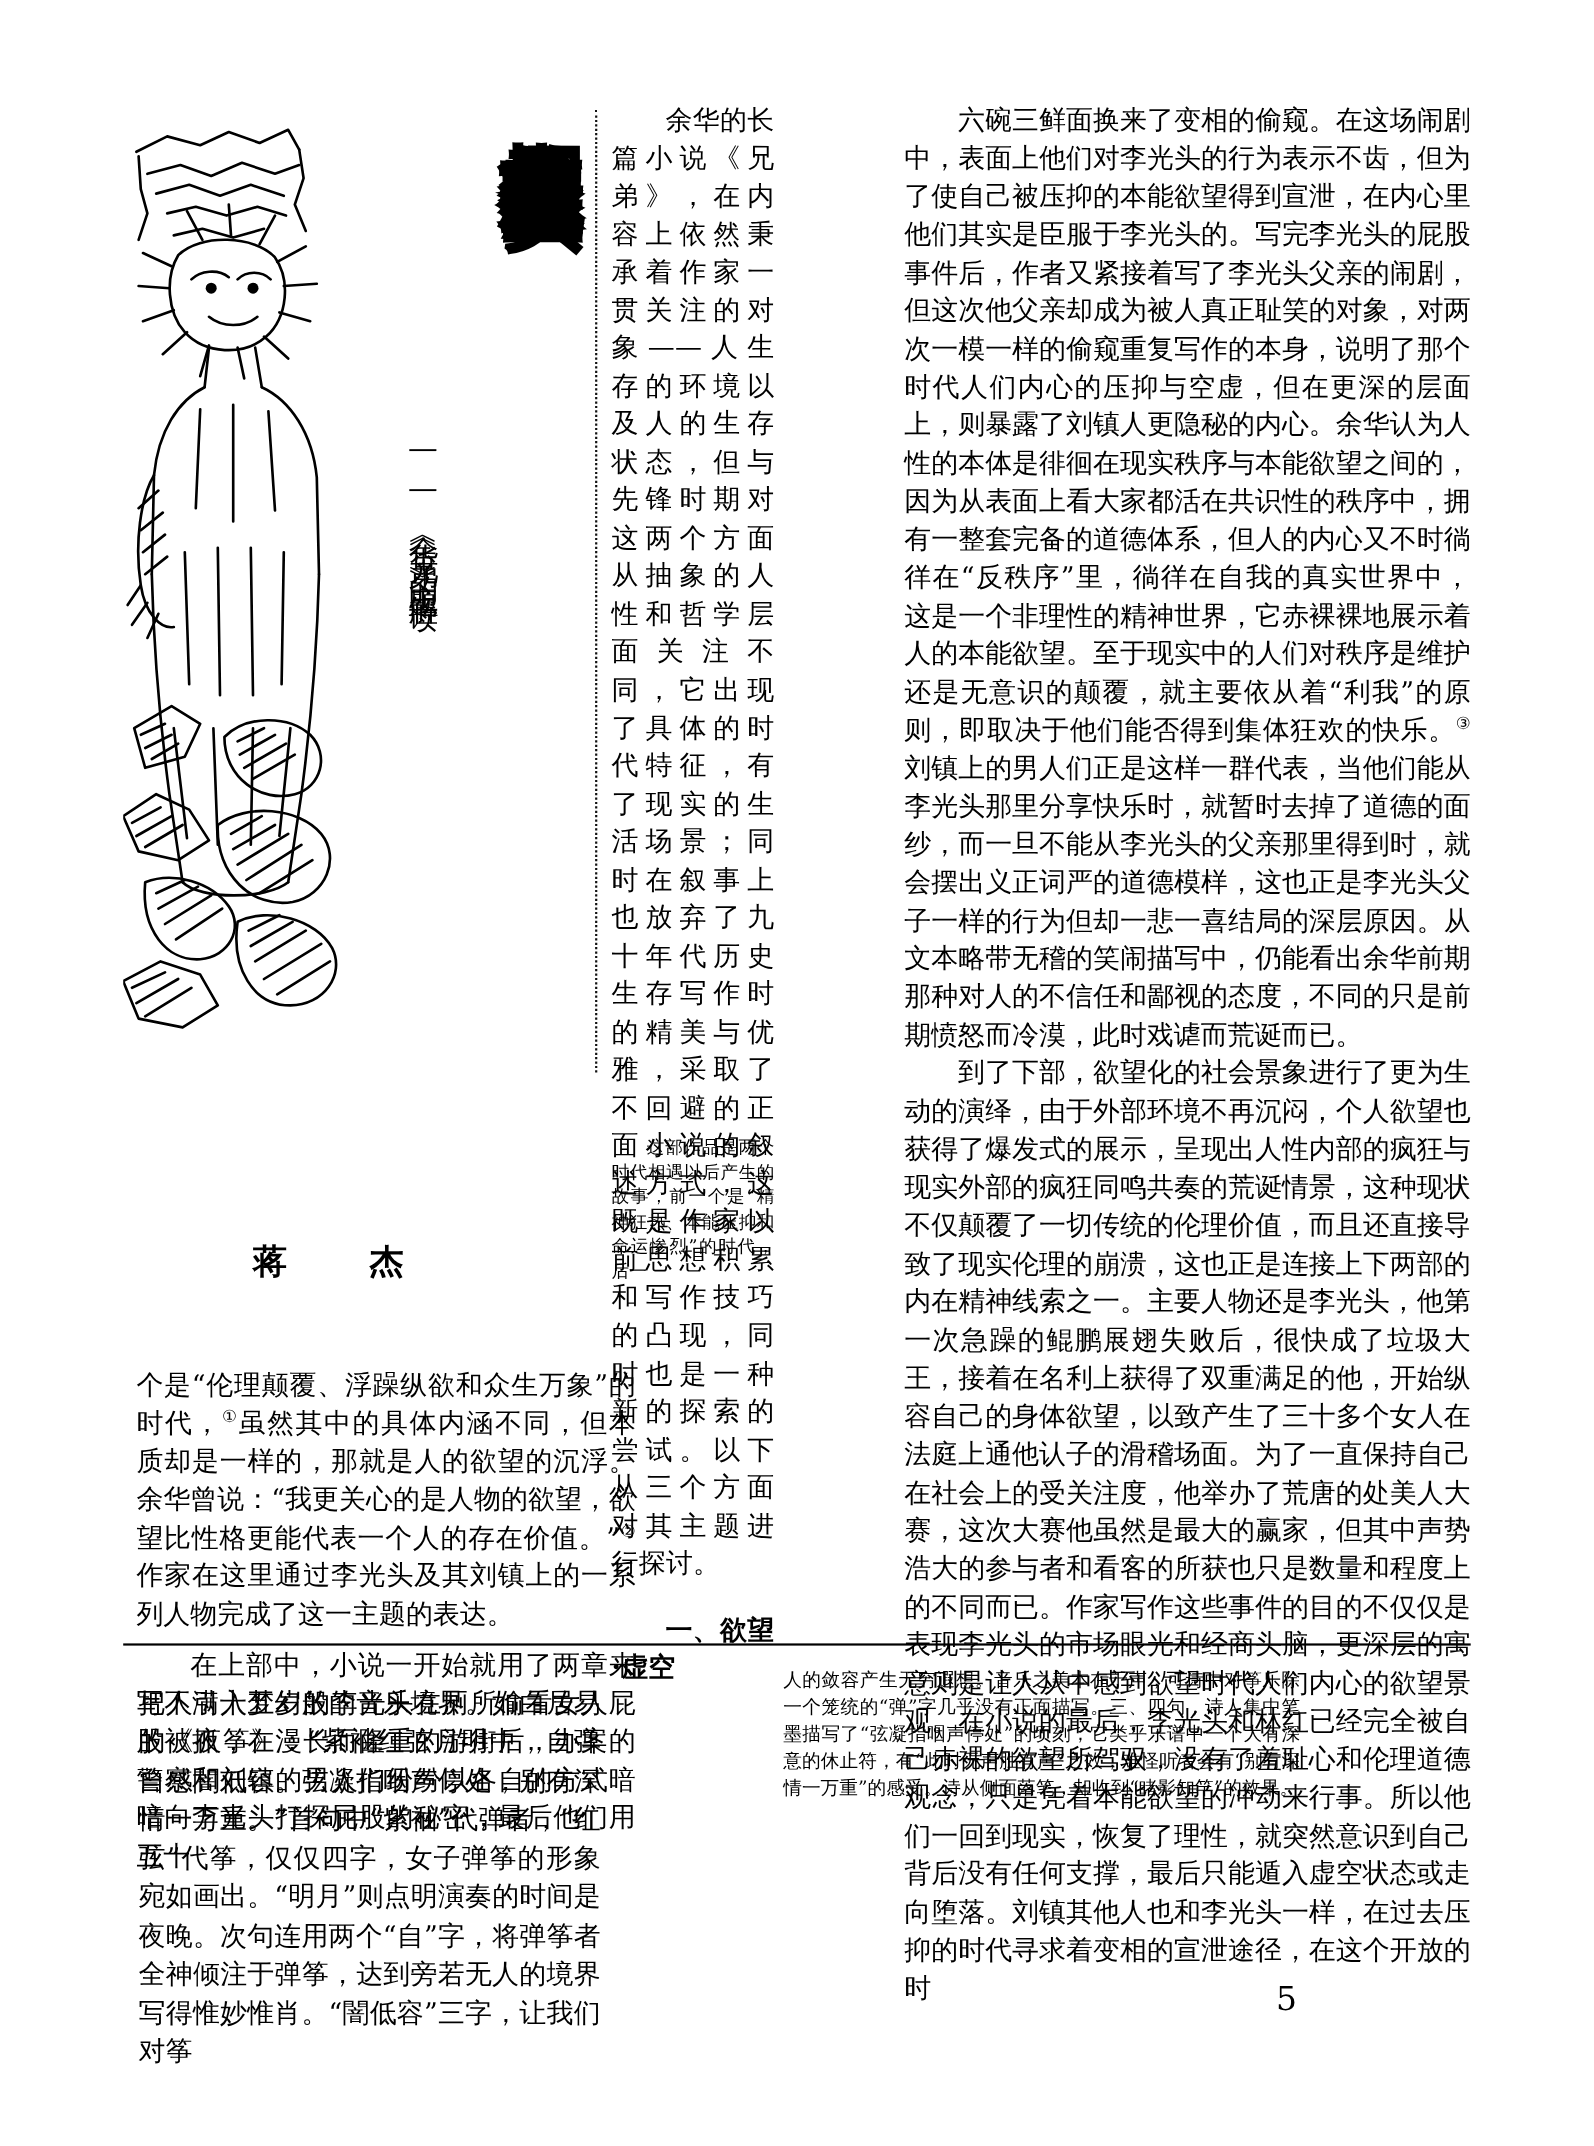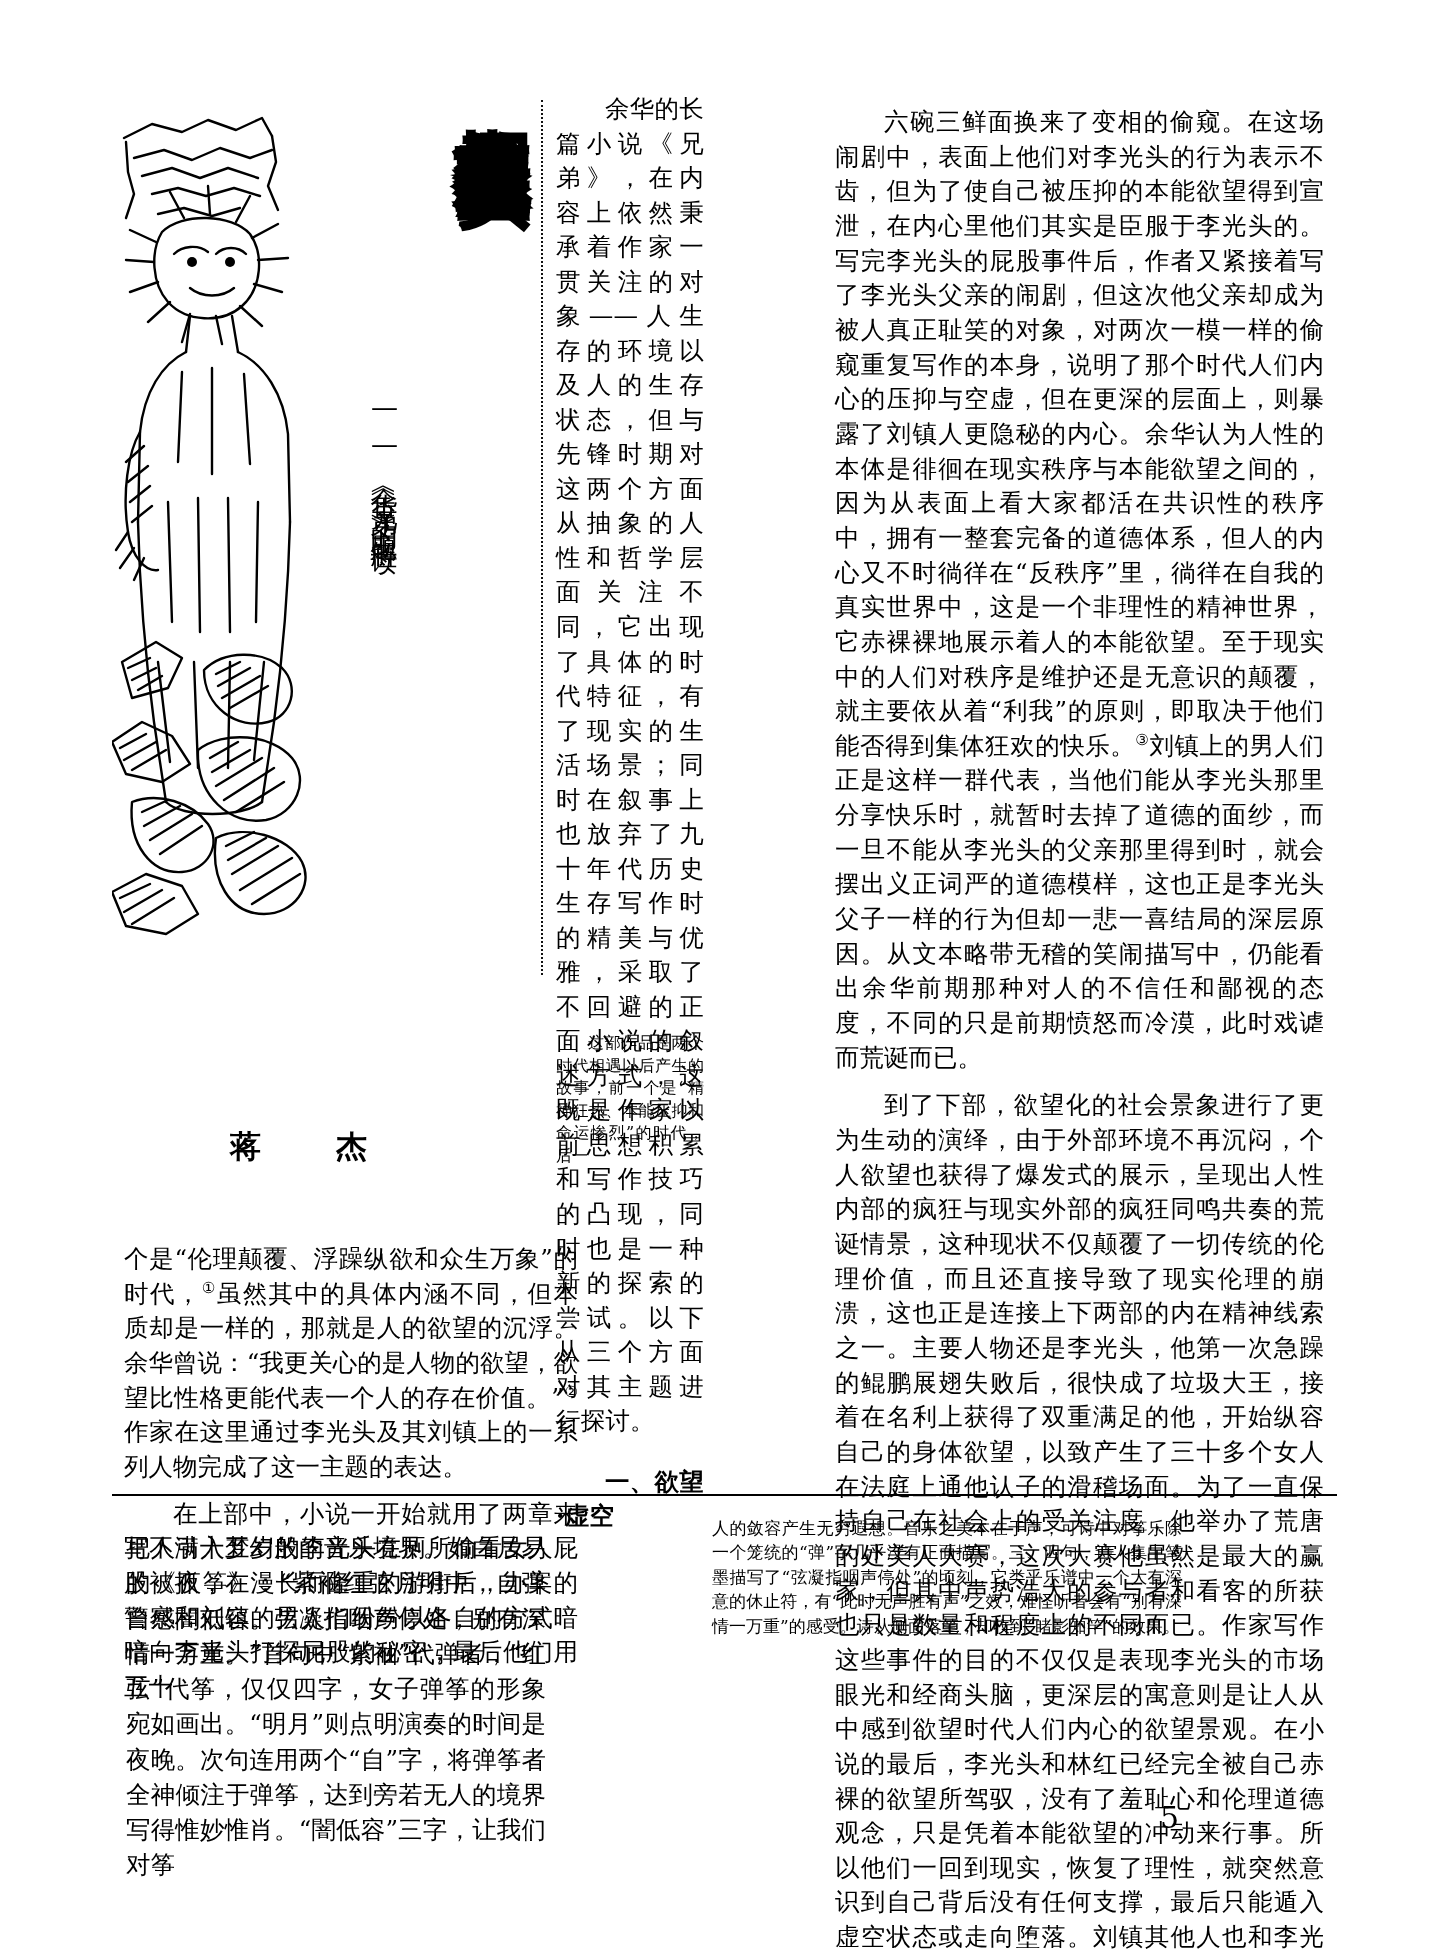--- a/index.html
+++ b/index.html
@@ -136,21 +136,21 @@
   .col-right {
     position: absolute;
     left: 710px;
     top: 0px;
     width: 515px;
     font-size: 24.5px;
     line-height: 1.415;
     text-align: justify;
     text-justify: inter-character;
   }
-  .col-right p { margin: 13px; text-indent: 2em; }
+  .col-right p { margin: 0; text-indent: 2em; }
 
   
   .wide-left {
     position: absolute;
     left: 112px;
     top: 1230px;
     width: 478px;
     font-size: 24.5px;
     line-height: 1.415;
     text-align: justify;

